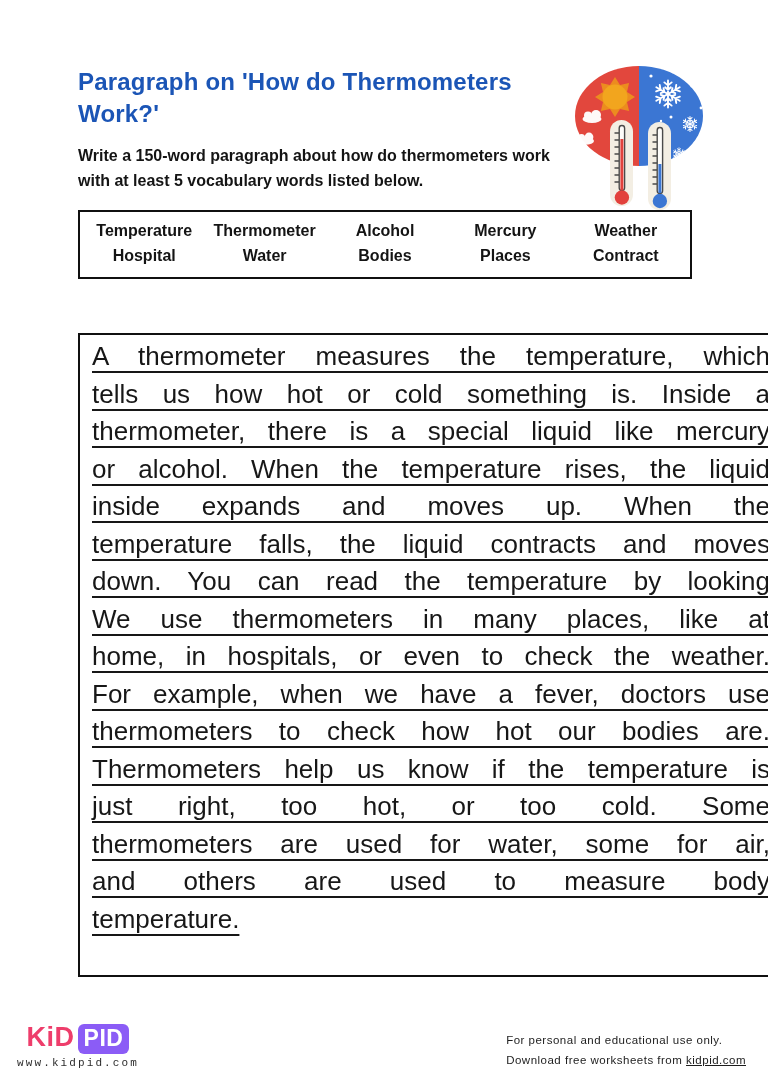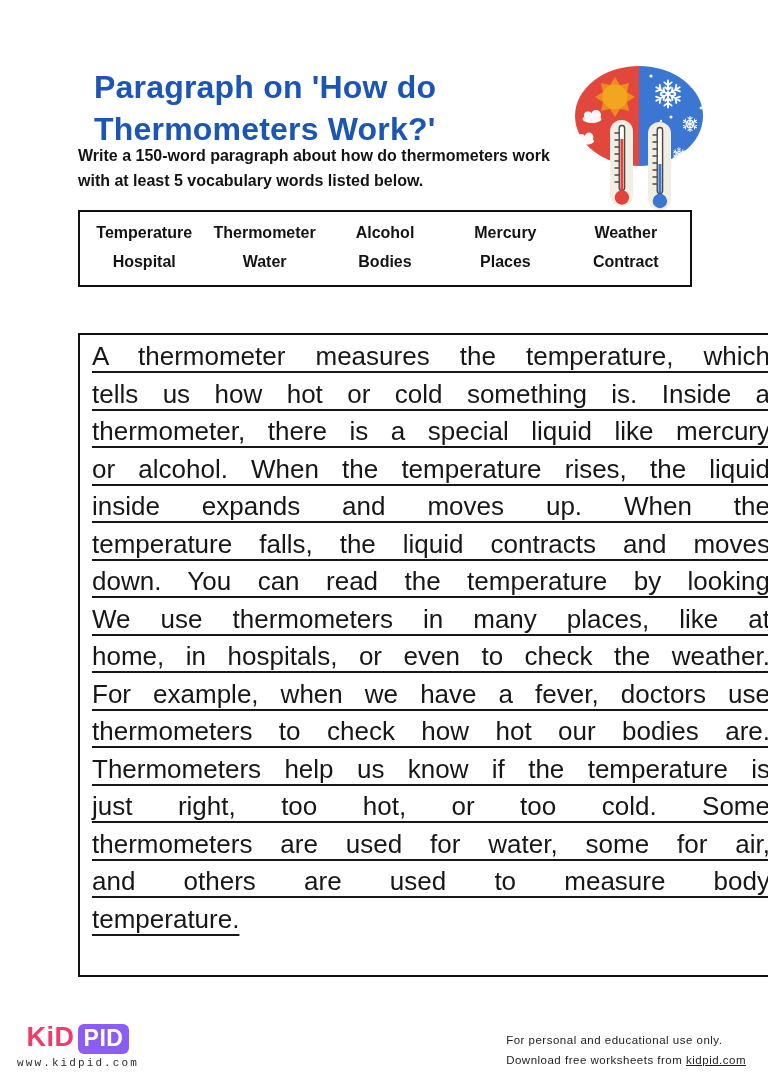--- a/index.html
+++ b/index.html
@@ -4,32 +4,32 @@
 <style>
   html,body { margin:0; padding:0; background:#ffffff; }
   .page {
     position:relative; width:768px; height:1086px; background:#ffffff;
     font-family:"Liberation Sans", sans-serif; overflow:hidden;
   }
 
   
   .title {
     position:absolute; left:78px; top:66px; width:520px;
-    font-size:32px; line-height:1.32; font-weight:800;
-    color:#1b55b6; letter-spacing:0.2px;margin-left:16px;
+    font-size:24px; line-height:1.32; font-weight:800;
+    color:#1b55b6; letter-spacing:0.2px;
   }
   .subtitle {
     position:absolute; left:78px; top:144px; width:496px;
     font-size:16px; font-weight:700; color:#141414; line-height:1.55;
   }
   .illustration { position:absolute; left:574px; top:64px; width:132px; height:150px; }
 
   
   .vocab-box {
-    position:absolute; left:78px; top:210px; width:614px; height:77px;
+    position:absolute; left:78px; top:210px; width:614px; height:69px;
     border:2px solid #101010; box-sizing:border-box;
     display:grid; grid-template-columns:repeat(5,1fr); grid-template-rows:1fr 1fr;
     align-items:center; justify-items:center; padding:6px 4px 8px;
   }
   .vocab-cell { font-size:16px; font-weight:700; color:#141414; white-space:nowrap; }
 
   
   .para-box {
     position:absolute; left:78px; top:333px; width:706px; height:644px;
     border:2.5px solid #101010; box-sizing:border-box;

